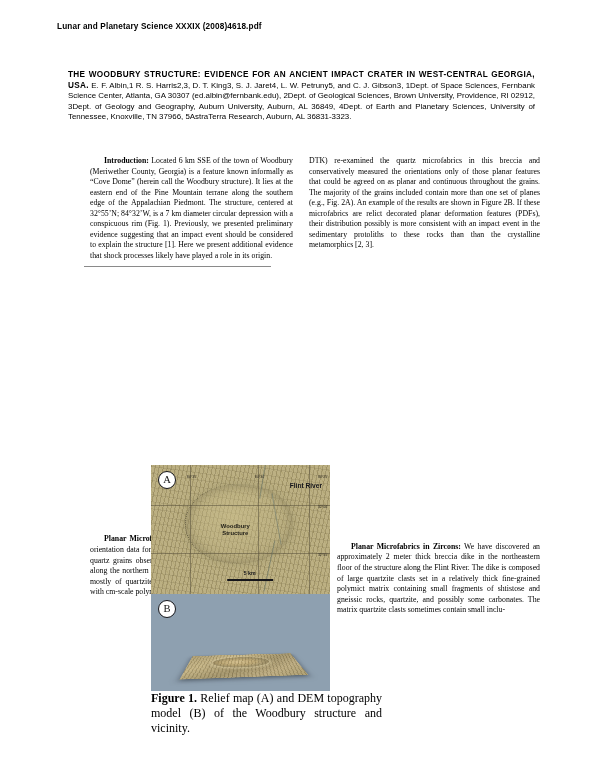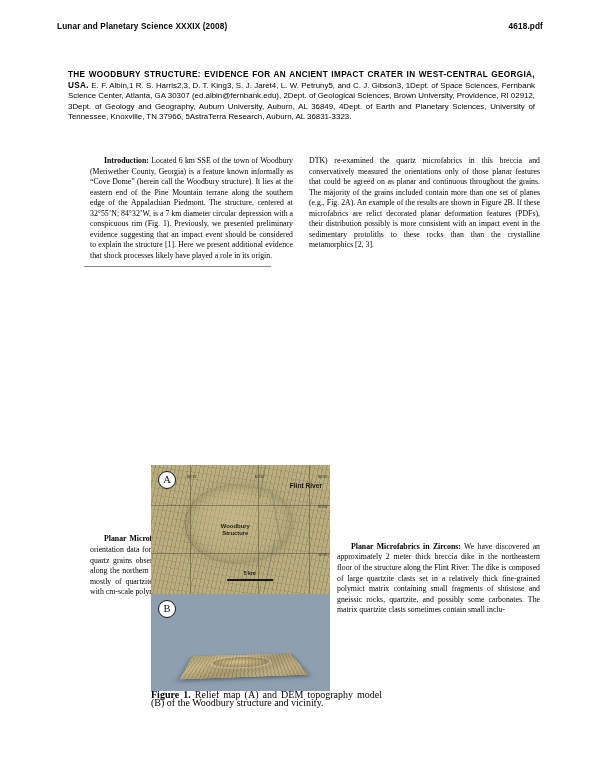--- a/index.html
+++ b/index.html
@@ -20,21 +20,21 @@
     box-sizing: border-box;
   }
 
   
   .runhead {
     position: absolute;
     top: 22px;
     left: 57px;
     right: 57px;
     display: flex;
-    justify-content: space-between;
+    justify-content: flex-start;
     align-items: baseline;
     font-family: "Liberation Sans", sans-serif;
     font-weight: bold;
     font-size: 8.2px;
     letter-spacing: 0.15px;
   }
 
   
   .titleblock {
     position: absolute;
@@ -69,22 +69,22 @@
   .col p.indent { text-indent: 14px; margin-left: 28px; }
   .runin { font-weight: bold; }
 
   .hrule {
     border: 0;
     border-top: 1px solid #8a8a8a;
     margin: 5px 22px 5px 22px;
   }
 
   .caption {
-    font-size: 10px;
-    line-height: 8px;
+    font-size: 12px;
+    line-height: 15px;
     text-align: justify;
     margin: 0;
   }
   .caption .cap-lead { font-weight: bold; }
 
   
   .fig1 {
     position: absolute;
     left: 89px;
     top: 309px;

